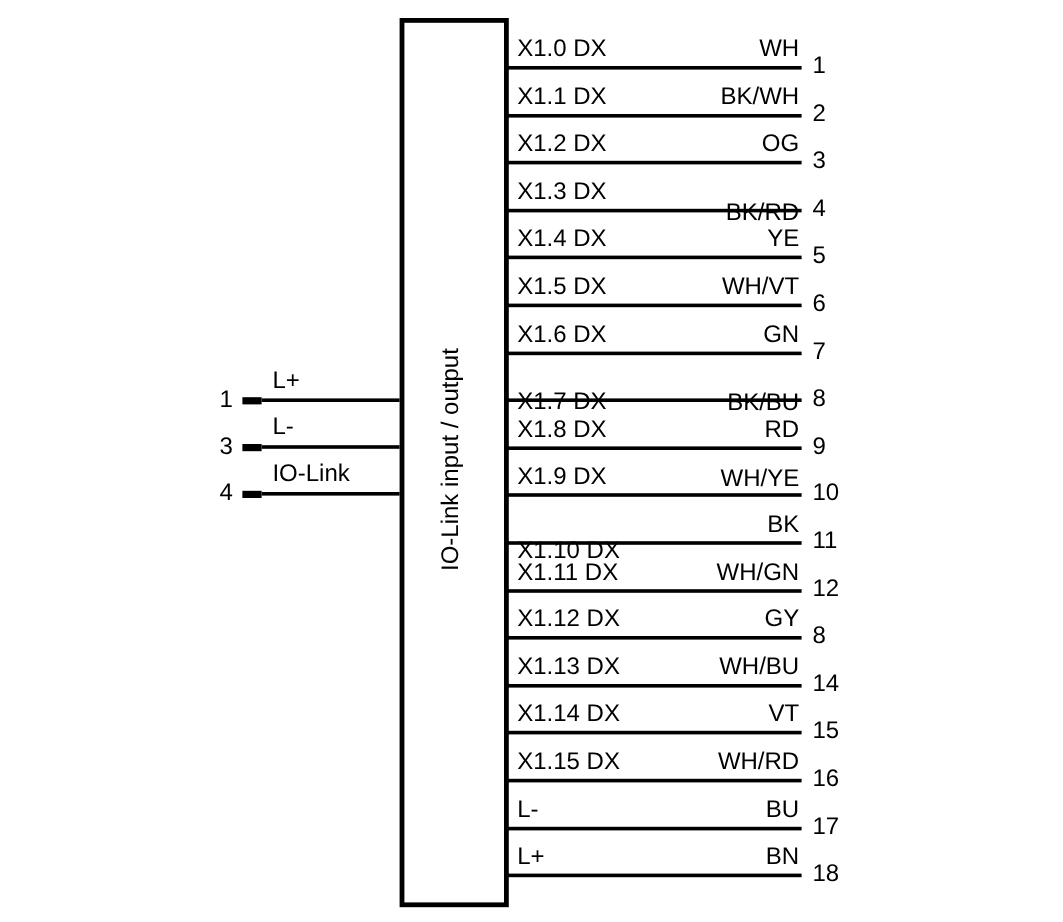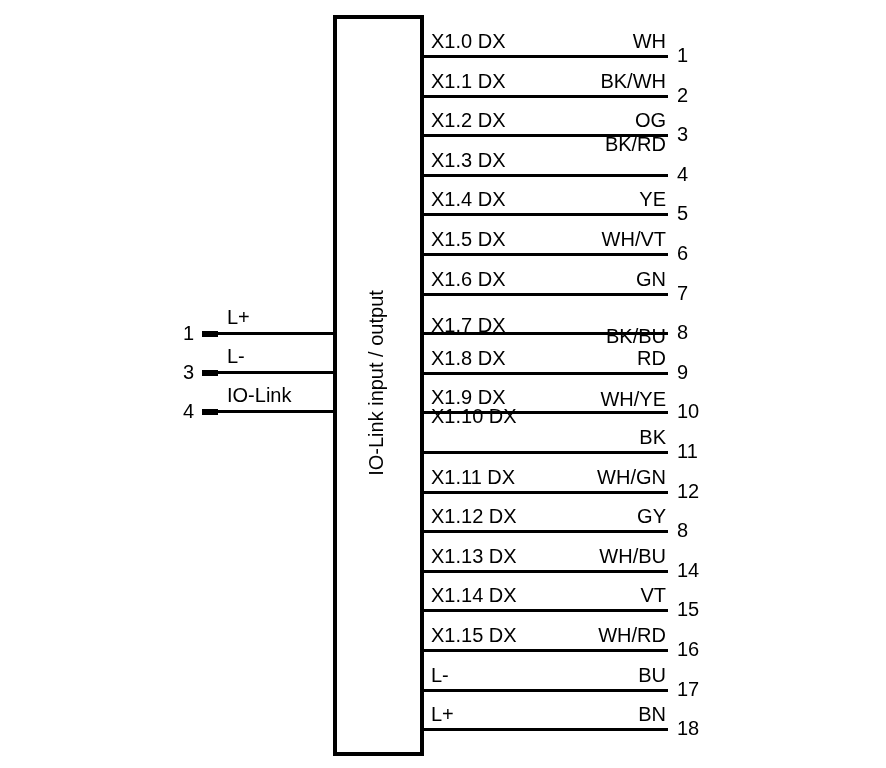--- a/index.html
+++ b/index.html
@@ -43,48 +43,48 @@
     <div class="rline" style="top:94.6px"></div>
      <span class="rsig" style="top:69.6px">X1.1 DX</span>
      <span class="rcol" style="top:69.6px">BK/WH</span>
      <span class="rnum" style="top:83.6px">2</span>
     <div class="rline" style="top:134.2px"></div>
      <span class="rsig" style="top:109.19999999999999px">X1.2 DX</span>
      <span class="rcol" style="top:109.19999999999999px">OG</span>
      <span class="rnum" style="top:123.19999999999999px">3</span>
     <div class="rline" style="top:173.8px"></div>
      <span class="rsig" style="top:148.8px">X1.3 DX</span>
-     <span class="rcol" style="top:133px">BK/RD</span>
+     <span class="rcol" style="top:166px">BK/RD</span>
      <span class="rnum" style="top:162.8px">4</span>
     <div class="rline" style="top:213.4px"></div>
      <span class="rsig" style="top:188.4px">X1.4 DX</span>
      <span class="rcol" style="top:188.4px">YE</span>
      <span class="rnum" style="top:202.4px">5</span>
     <div class="rline" style="top:253px"></div>
      <span class="rsig" style="top:228px">X1.5 DX</span>
      <span class="rcol" style="top:228px">WH/VT</span>
      <span class="rnum" style="top:242px">6</span>
     <div class="rline" style="top:292.6px"></div>
      <span class="rsig" style="top:267.6px">X1.6 DX</span>
      <span class="rcol" style="top:267.6px">GN</span>
      <span class="rnum" style="top:281.6px">7</span>
     <div class="rline" style="top:332.2px"></div>
-     <span class="rsig" style="top:314px">X1.7 DX</span>
+     <span class="rsig" style="top:324px">X1.7 DX</span>
      <span class="rcol" style="top:325px">BK/BU</span>
      <span class="rnum" style="top:321.2px">8</span>
     <div class="rline" style="top:371.8px"></div>
      <span class="rsig" style="top:346.8px">X1.8 DX</span>
      <span class="rcol" style="top:346.8px">RD</span>
      <span class="rnum" style="top:360.8px">9</span>
     <div class="rline" style="top:411.40000000000003px"></div>
      <span class="rsig" style="top:386.40000000000003px">X1.9 DX</span>
      <span class="rcol" style="top:388px">WH/YE</span>
      <span class="rnum" style="top:400.40000000000003px">10</span>
     <div class="rline" style="top:451px"></div>
-     <span class="rsig" style="top:405px">X1.10 DX</span>
+     <span class="rsig" style="top:448px">X1.10 DX</span>
      <span class="rcol" style="top:426px">BK</span>
      <span class="rnum" style="top:440px">11</span>
     <div class="rline" style="top:490.6px"></div>
      <span class="rsig" style="top:465.6px">X1.11 DX</span>
      <span class="rcol" style="top:465.6px">WH/GN</span>
      <span class="rnum" style="top:479.6px">12</span>
     <div class="rline" style="top:530.2px"></div>
      <span class="rsig" style="top:505.20000000000005px">X1.12 DX</span>
      <span class="rcol" style="top:505.20000000000005px">GY</span>
      <span class="rnum" style="top:519.2px">8</span>

